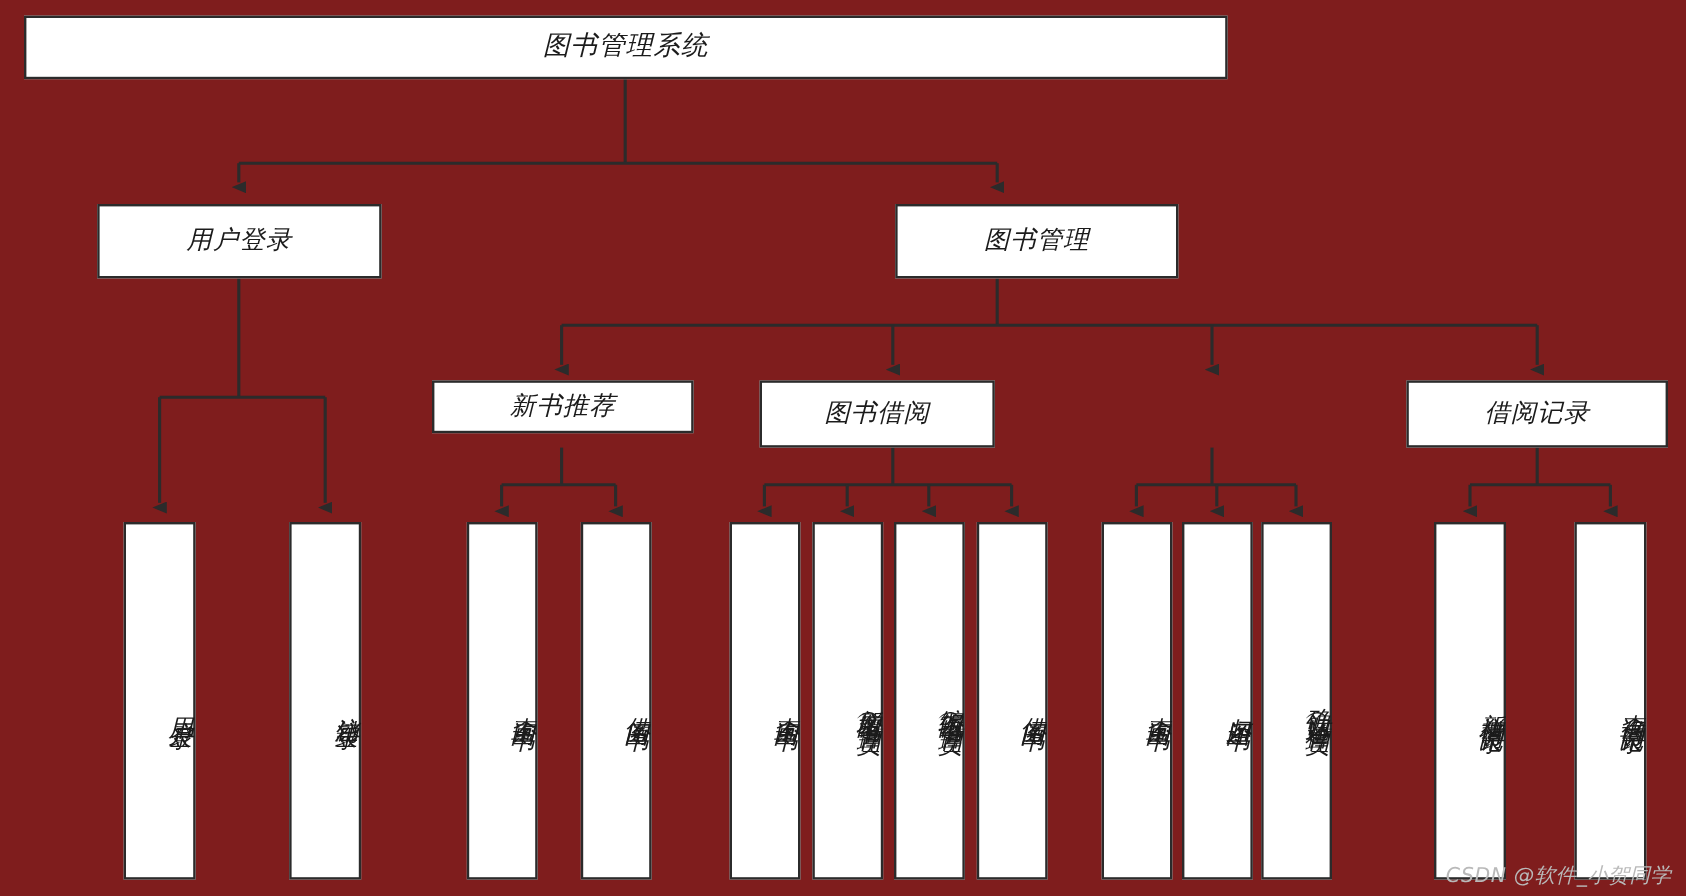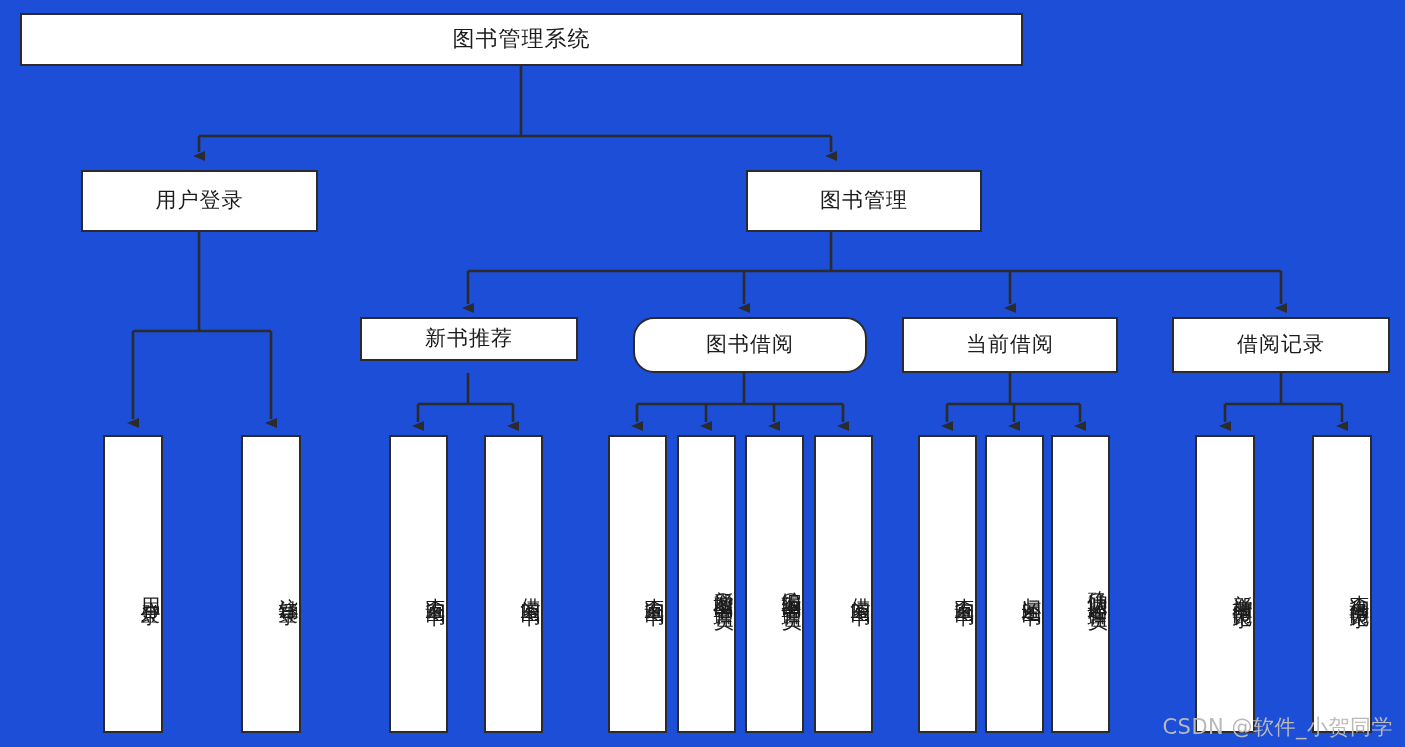--- a/index.html
+++ b/index.html
@@ -8,22 +8,23 @@
     padding: 0;
     background: #ffffff;
   }
   body {
     font-family: "DejaVu Sans", "Liberation Sans", sans-serif;
   }
   #diagram-root {
     position: relative;
     width: 1405px;
     height: 747px;
-    background: #1d4ed8;
+    background: #7f1d1d;
     overflow: hidden;
+    font-style: italic;
   }
   #edge-layer {
     position: absolute;
     left: 0;
     top: 0;
     width: 1405px;
     height: 747px;
     pointer-events: none;
   }
   .node {
@@ -57,21 +58,21 @@
   }
   .node.leaf .leaf-text {
     writing-mode: vertical-rl;
     text-orientation: upright;
     white-space: nowrap;
   }
   #watermark {
     position: absolute;
     right: 12px;
     bottom: 6px;
-    font-size: 21px;
+    font-size: 17px;
     color: #b9b9b9;
     letter-spacing: 0.5px;
     white-space: nowrap;
     text-align: center;
   }
 </style>
 </head>
 <body>
 
 <div id="diagram-root">
@@ -135,27 +136,24 @@
   </div>
 
   <div class="node horizontal" style="left:746px; top:170px; width:236px; height:62px;">
     <span>图书管理</span>
   </div>
 
   <div class="node horizontal" style="left:360px; top:317px; width:218px; height:44px;">
     <span>新书推荐</span>
   </div>
 
-  <div class="node horizontal" style="left:633px; top:317px; width:234px; height:56px;border-radius:21px;">
+  <div class="node horizontal" style="left:633px; top:317px; width:196px; height:56px;">
     <span>图书借阅</span>
   </div>
 
-  <div class="node horizontal" style="left:902px; top:317px; width:216px; height:56px;">
-    <span>当前借阅</span>
-  </div>
 
   <div class="node horizontal" style="left:1172px; top:317px; width:218px; height:56px;">
     <span>借阅记录</span>
   </div>
 
   <div class="node leaf" style="left:103px; top:435px; width:60px; height:298px;">
     <span class="leaf-text">用户登录</span>
   </div>
 
   <div class="node leaf" style="left:241px; top:435px; width:60px; height:298px;">

